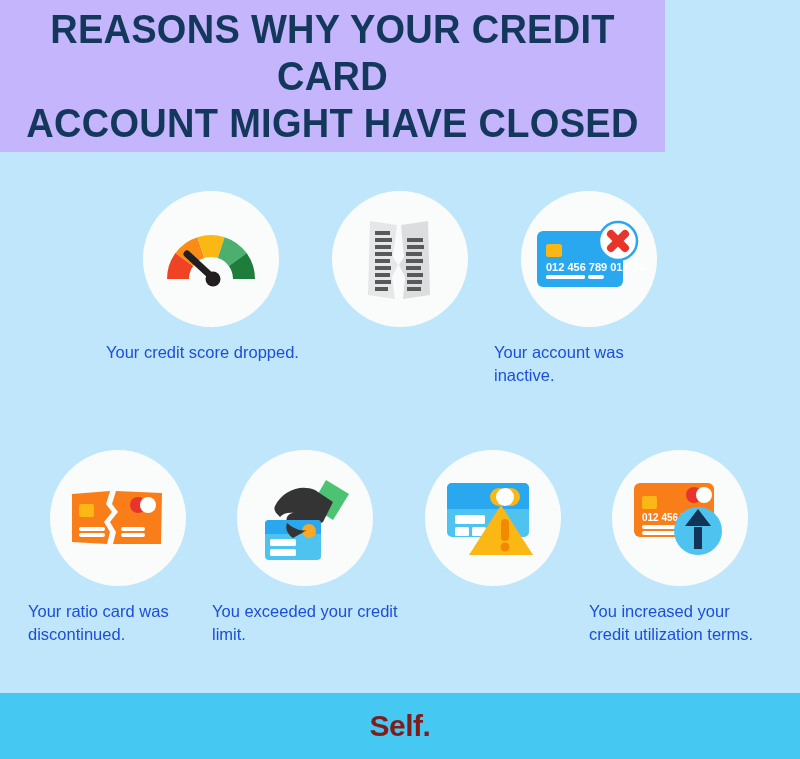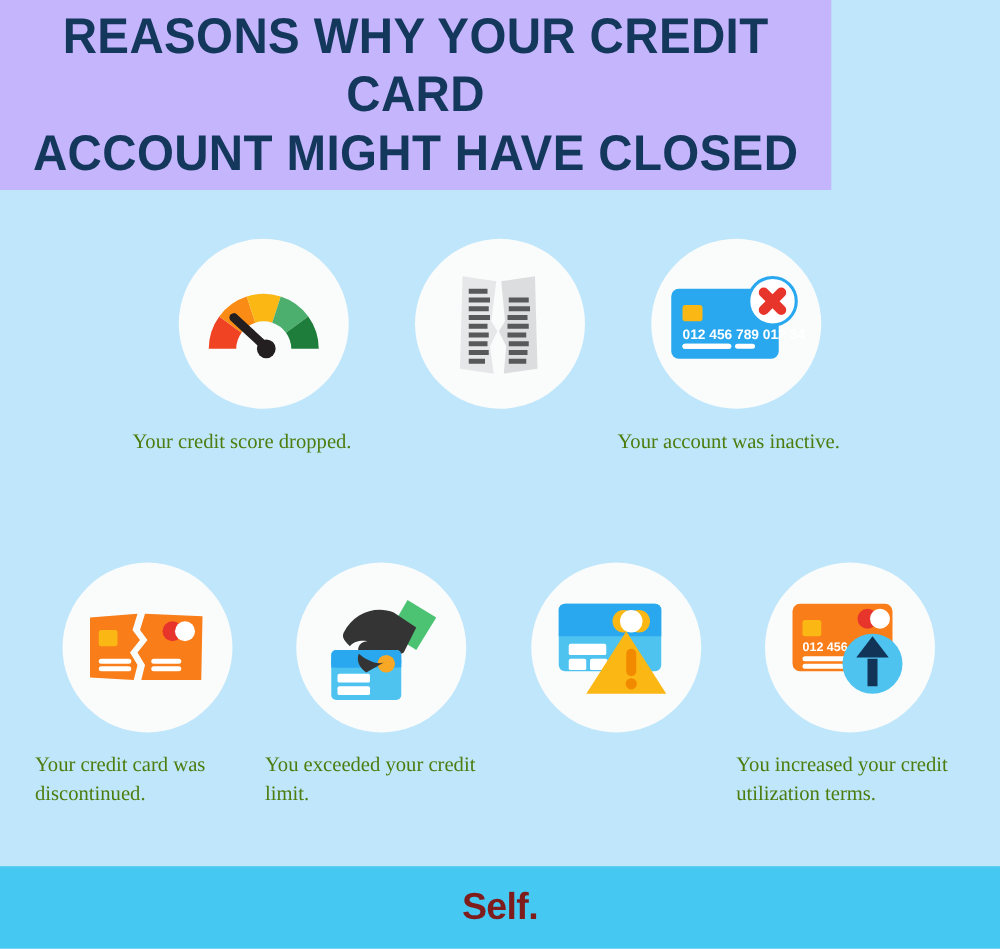--- a/index.html
+++ b/index.html
@@ -58,24 +58,24 @@
     border-radius: 50%;
     background: #fafcfc;
     margin: 0 auto;
     position: relative;
     display: flex;
     align-items: center;
     justify-content: center;
   }
   .caption {
     margin-top: 14px;
-    font-family: Liberation Serif, serif;
+    font-family: Liberation Sans, sans-serif;
     font-size: 16.5px;
     line-height: 23px;
-    color: #4d7c0f;
+    color: #1d4ed8;
   }
 
   
   .r1 { top: 39px; }
   .c1a { left: 143px; width: 136px; }
   .c1b { left: 332px; width: 136px; }
   .c1c { left: 521px; width: 136px; }
   .c1a .caption { width: 210px; margin-left: -37px; }
   .c1b .caption { width: 180px; margin-left: -22px; }
   .c1c .caption { width: 190px; margin-left: -27px; }
@@ -204,21 +204,21 @@
           <rect x="13" y="26" width="15" height="13" rx="2" fill="#fbb713"></rect>
           <rect x="13" y="49" width="26" height="4" rx="2" fill="#ffffff"></rect>
           <rect x="13" y="55" width="26" height="4" rx="2" fill="#ffffff"></rect>
           <rect x="55" y="49" width="24" height="4" rx="2" fill="#ffffff"></rect>
           <rect x="55" y="55" width="24" height="4" rx="2" fill="#ffffff"></rect>
           <circle cx="72" cy="27" r="8" fill="#e8352c"></circle>
           <circle cx="82" cy="27" r="8" fill="#ffffff"></circle>
         </svg>
       </span>
     </div>
-    <div class="caption">Your credit card was discontinued.</div>
+    <div class="caption">Your ratio card was discontinued.</div>
   </div>
 
   <div class="cell r2 c2b">
     <div class="circle">
       <span>
         <svg width="104" height="100" viewBox="0 0 104 100">
           <path d="M73 12 L96 26 L80 52 L58 38 Z" fill="#4cc273"></path>
           <path d="M22 38 C30 22 48 16 62 22 L80 34 L70 54 L54 62 C44 66 36 62 34 55 C32 49 36 45 41 45 C36 44 30 45 27 49 C23 45 20 42 22 38 Z" fill="#343434"></path>
           <rect x="12" y="52" width="56" height="40" rx="4" fill="#4ec3f0"></rect>
           <rect x="12" y="52" width="56" height="14" rx="4" fill="#2aa8ef"></rect>

